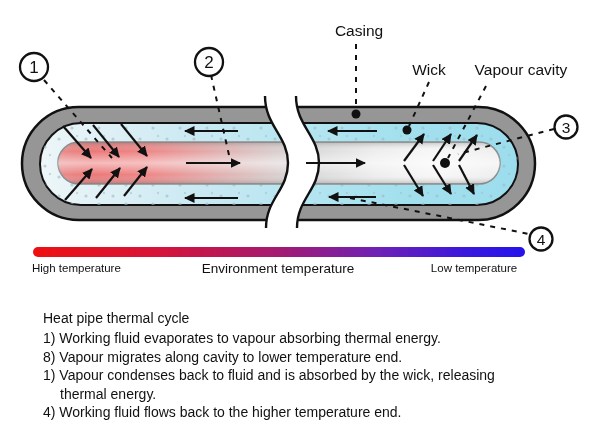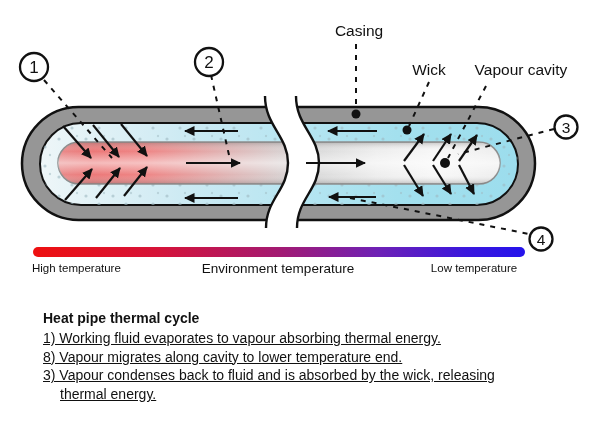--- a/index.html
+++ b/index.html
@@ -14,22 +14,22 @@
   .callout-num-sm{font-size:15.5px;}
   .temp-label-sm{font-size:11.5px;}
   .temp-label-md{font-size:13.5px;}
   .arrow{stroke:#111;stroke-width:2.2;}
   .dashline{stroke:#111;stroke-width:2;stroke-dasharray:5 6;fill:none;}
   .callout-circle{fill:#ffffff;stroke:#111;stroke-width:2.3;}
   #legend{
     position:absolute;left:43px;top:309px;width:468px;
     font-size:14px;line-height:18.6px;
   }
-  #legend .legend-title{font-weight:bold;line-height:19px;margin:0 0 1px 0;}
-  #legend .legend-item{padding-left:17px;text-indent:-17px;margin:0;text-decoration:underline;}
+  #legend .legend-title{font-weight:normal;line-height:19px;margin:0 0 1px 0;}
+  #legend .legend-item{padding-left:17px;text-indent:-17px;margin:0;}
 </style>
 </head>
 <body>
 
 <div id="stage">
 
   <svg id="diagram-svg" width="602" height="292" viewBox="0 0 602 292">
     <defs>
       <linearGradient id="wickGrad" x1="0" y1="0" x2="1" y2="0">
         <stop offset="0%" stop-color="#eef6f8"></stop>
@@ -152,16 +152,17 @@
     <rect x="33" y="247" width="492" height="10" rx="5" fill="url(#tempGrad)"></rect>
     <text class="temp-label-sm" x="32" y="272">High temperature</text>
     <text class="temp-label-md" x="278" y="273" text-anchor="middle">Environment temperature</text>
     <text class="temp-label-sm" x="474" y="272" text-anchor="middle">Low temperature</text>
   </svg>
 
   <div id="legend">
     <div class="legend-title">Heat pipe thermal cycle</div>
     <div class="legend-item">1) Working fluid evaporates to vapour absorbing thermal energy.</div>
     <div class="legend-item">8) Vapour migrates along cavity to lower temperature end.</div>
-    <div class="legend-item">3) Vapour condenses back to fluid and is absorbed by the wick, releasing thermal energy.</div>
+    <div class="legend-item">1) Vapour condenses back to fluid and is absorbed by the wick, releasing thermal energy.</div>
+    <div class="legend-item">4) Working fluid flows back to the higher temperature end.</div>
   </div>
 
 </div>
 
 </body></html>

